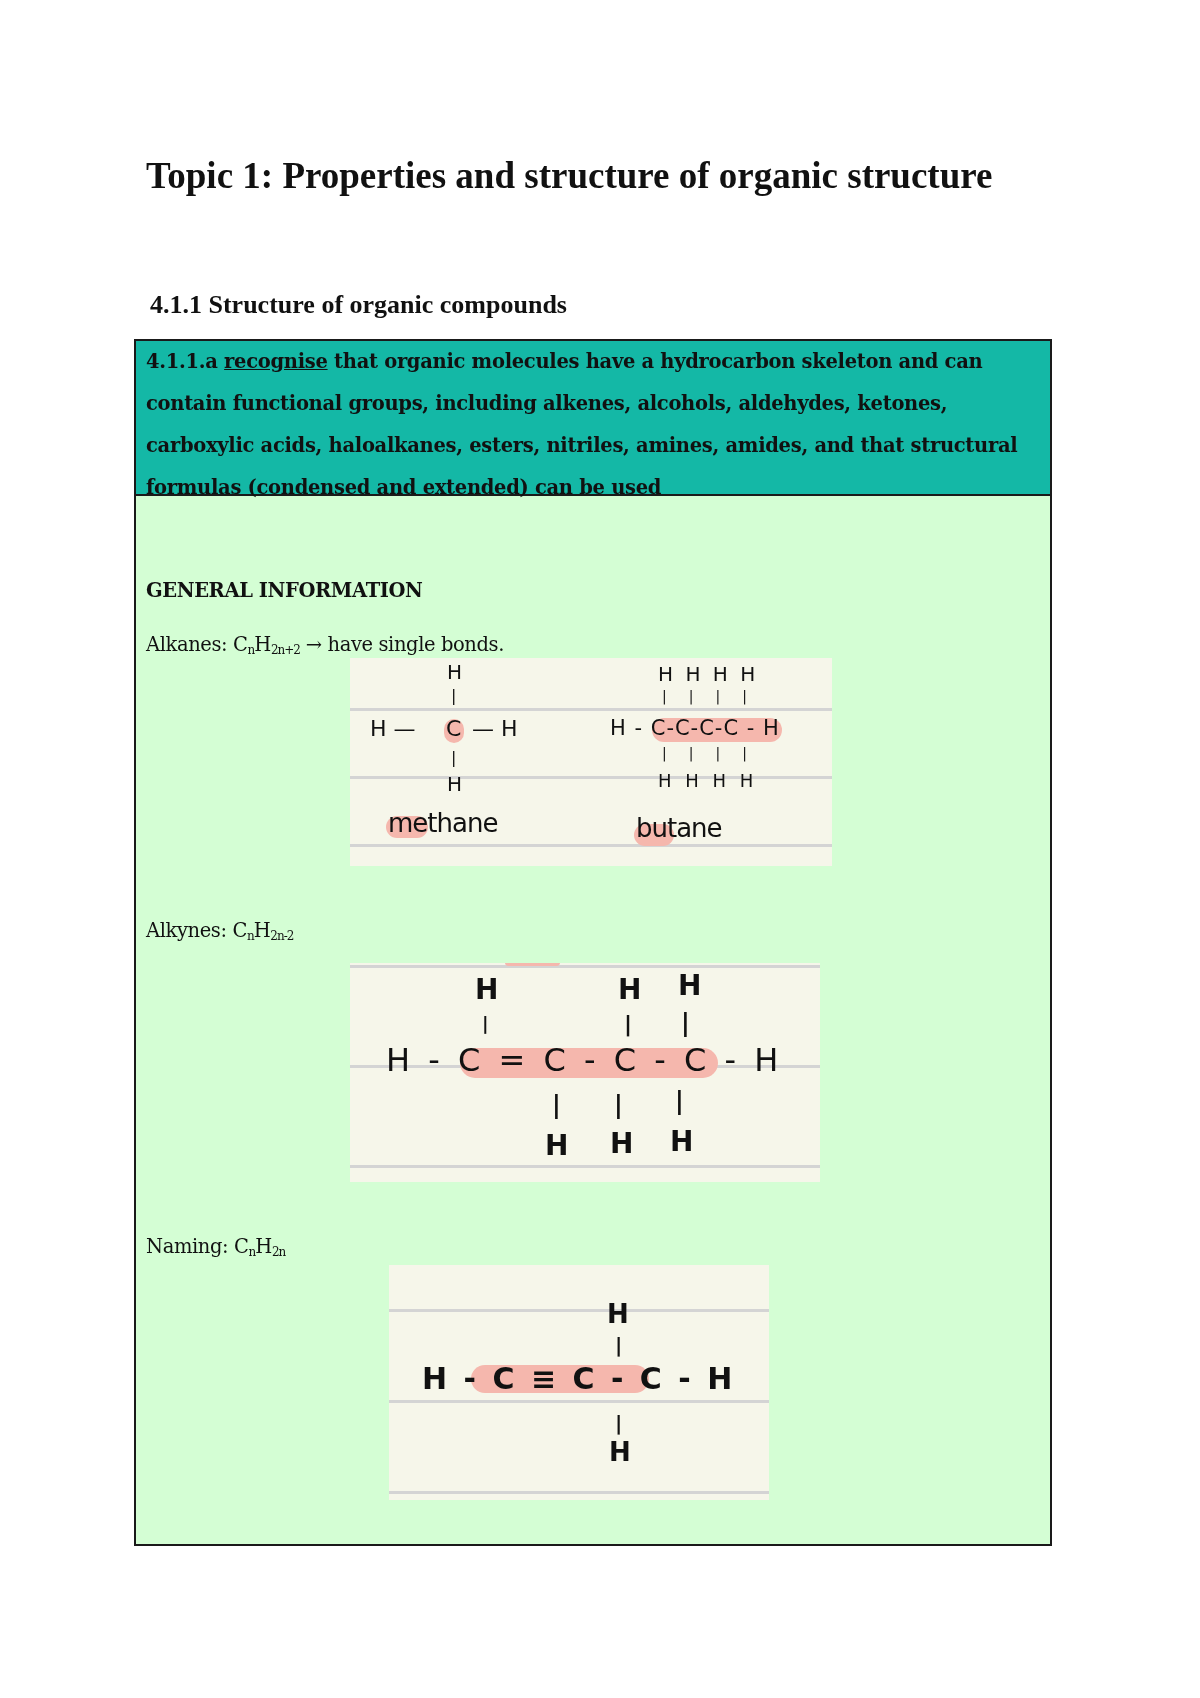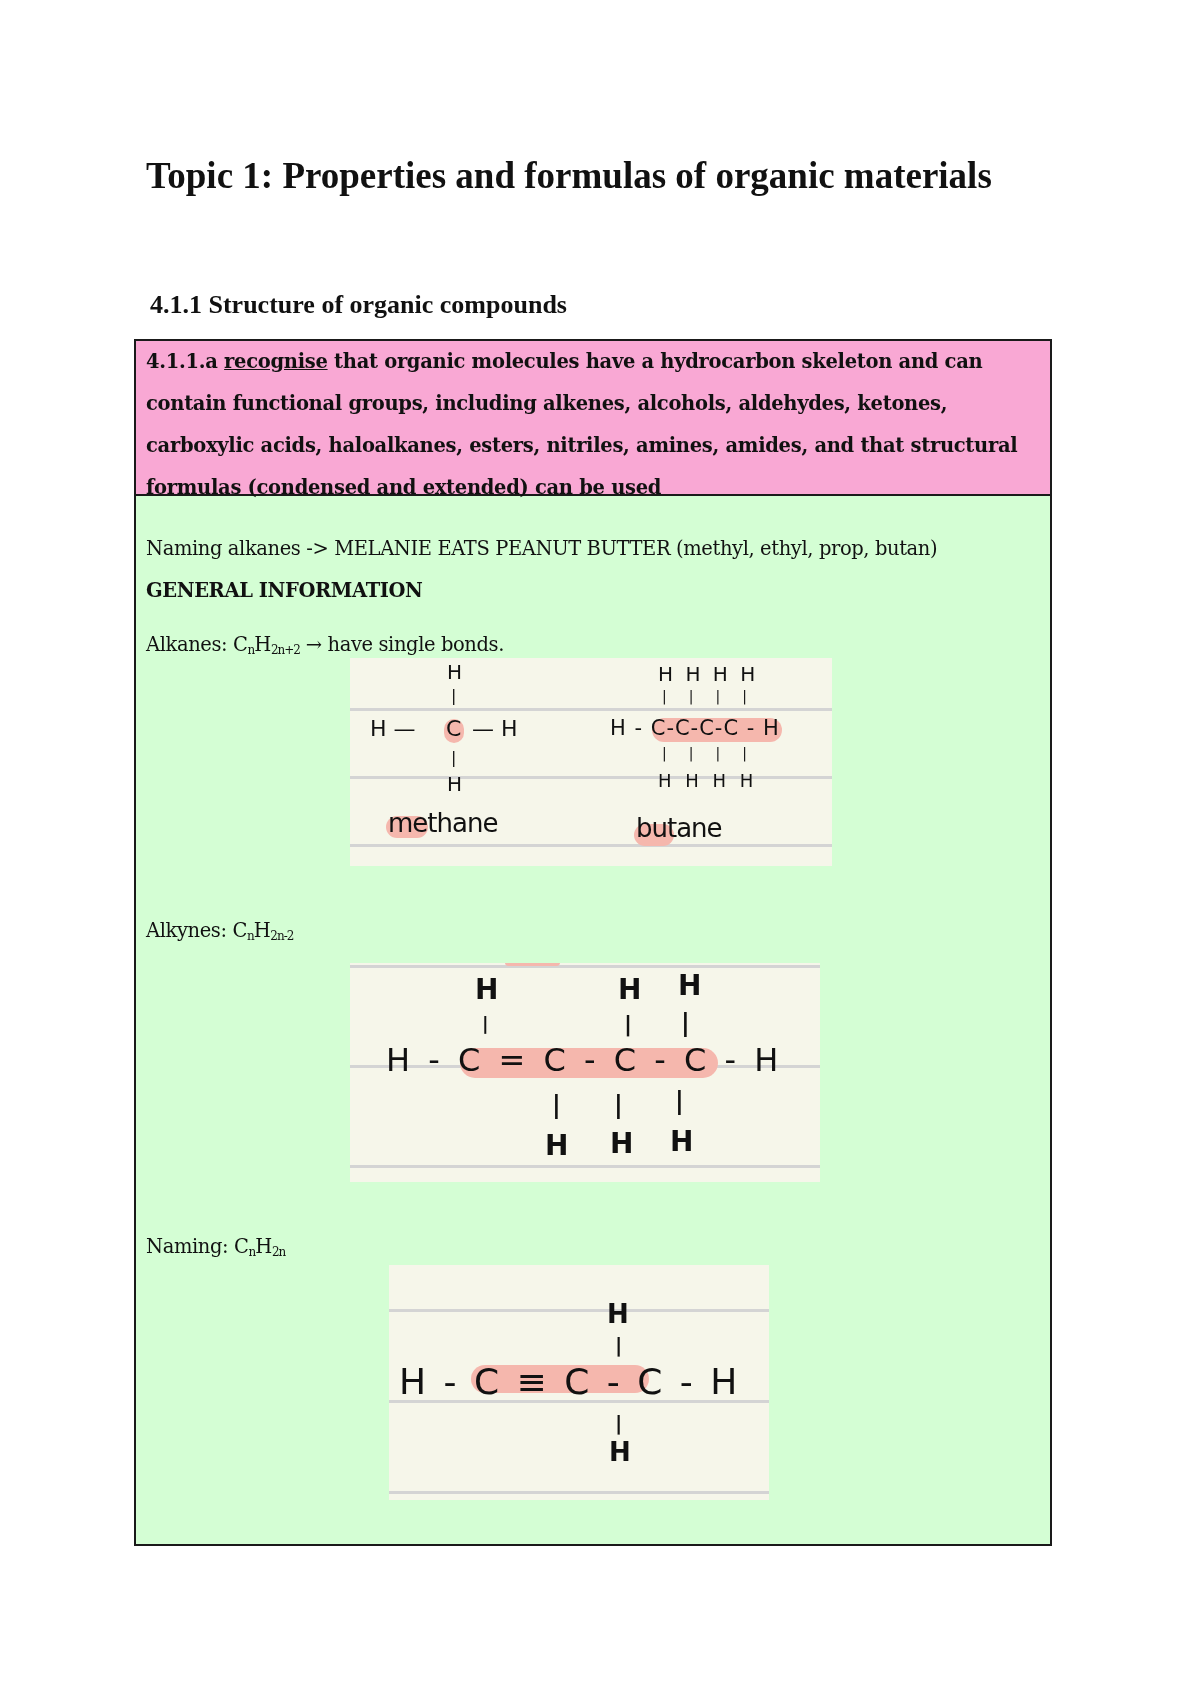--- a/index.html
+++ b/index.html
@@ -4,49 +4,48 @@
 <style>
   html, body { margin: 0; padding: 0; background: #ffffff; }
   body { width: 1200px; height: 1698px; position: relative; overflow: hidden;
          font-family: "DejaVu Serif", "Liberation Serif", serif; color: #111; }
   .title { position: absolute; left: 146px; top: 142px; width: 900px;
            font-family: "Liberation Serif", serif; font-weight: bold; font-size: 37px; line-height: 68px; margin: 0; }
   .subtitle { position: absolute; left: 146px; top: 286px;
               font-family: "Liberation Serif", serif; font-weight: bold; font-size: 26px; margin: 4px; }
   .table { position: absolute; left: 134px; top: 339px; width: 918px; height: 1207px;
            border: 2px solid #1a1a1a; box-sizing: border-box; background: #d4fed4; }
-  .thead { position: absolute; left: 0; top: 0; right: 0; height: 155px; background: #f9a8d4;
+  .thead { position: absolute; left: 0; top: 0; right: 0; height: 155px; background: #14b8a6;
            border-bottom: 2px solid #1a1a1a; box-sizing: border-box;
            padding: 0 10px; font-size: 19.5px; font-weight: bold; line-height: 42px; letter-spacing: -0.3px; }
   .thead u { text-decoration: underline; }
   .tbody { position: absolute; left: 0; top: 155px; right: 0; bottom: 0; padding: 0 10px; font-size: 19.5px; }
   .line { position: absolute; left: 10px; white-space: nowrap; letter-spacing: -0.4px; }
   .italic { font-style: italic; }
   .bold { font-weight: bold; }
   sub { font-size: 12px; vertical-align: -3px; letter-spacing: -1px; }
   .img { position: absolute; background: #f6f6ea; overflow: hidden; }
   .rule { position: absolute; left: 0; right: 0; height: 3px; background: #d4d4d4; }
   .hw { position: absolute; font-family: "DejaVu Sans", sans-serif; color: #111; white-space: nowrap; }
   .hl { position: absolute; background: #f5b7ad; border-radius: 14px; }
 </style>
 </head>
 <body>
 
-<h1 class="title">Topic 1: Properties and formulas of organic materials</h1>
+<h1 class="title">Topic 1: Properties and structure of organic structure</h1>
 <h2 class="subtitle">4.1.1 Structure of organic compounds</h2>
 
 <div class="table">
   <div class="thead">
     <span>4.1.1.a</span>
     <u>recognise</u>
     <span>that organic molecules have a hydrocarbon skeleton and can contain functional groups, including alkenes, alcohols, aldehydes, ketones, carboxylic acids, haloalkanes, esters, nitriles, amines, amides, and that structural formulas (condensed and extended) can be used</span>
   </div>
 
   <div class="tbody">
-    <div class="line" style="top:41px;">Naming alkanes -&gt; MELANIE EATS PEANUT BUTTER (methyl, ethyl, prop, butan)</div>
     <div class="line bold" style="top:83px;text-align:right;">GENERAL INFORMATION</div>
     <div class="line" style="top:137px;">
       <span>Alkanes: C</span><sub>n</sub><span>H</span><sub>2n+2</sub><span> → have single bonds.</span>
     </div>
     <div class="line" style="top:423px;">
       <span>Alkynes: C</span><sub>n</sub><span>H</span><sub>2n-2</sub>
     </div>
     <div class="line" style="top:739px;">
       <span>Naming: C</span><sub>n</sub><span>H</span><sub>2n</sub>
     </div>
@@ -100,16 +99,16 @@
   <div class="hw" style="left:320px; top:162px; font-size:28px; font-weight:bold;">H</div>
 </div>
 
 <div class="img" style="left:389px; top:1265px; width:380px; height:235px;">
   <div class="rule" style="top:44px;"></div>
   <div class="rule" style="top:135px;"></div>
   <div class="rule" style="top:226px;"></div>
   <div class="hl" style="left:82px; top:100px; width:178px; height:28px; border-radius:14px;"></div>
   <div class="hw" style="left:218px; top:34px; font-size:26px; font-weight:bold;">H</div>
   <div class="hw" style="left:226px; top:68px; font-size:20px; font-weight:bold;">|</div>
-  <div class="hw" style="left:10px; top:96px; font-size:36px; font-weight:normal; letter-spacing:3px;">H - C ≡ C - C - H</div>
+  <div class="hw" style="left:33px; top:96px; font-size:30px; font-weight:bold; letter-spacing:3px;">H - C ≡ C - C - H</div>
   <div class="hw" style="left:226px; top:146px; font-size:20px; font-weight:bold;">|</div>
   <div class="hw" style="left:220px; top:172px; font-size:26px; font-weight:bold;">H</div>
 </div>
 
 </body></html>

